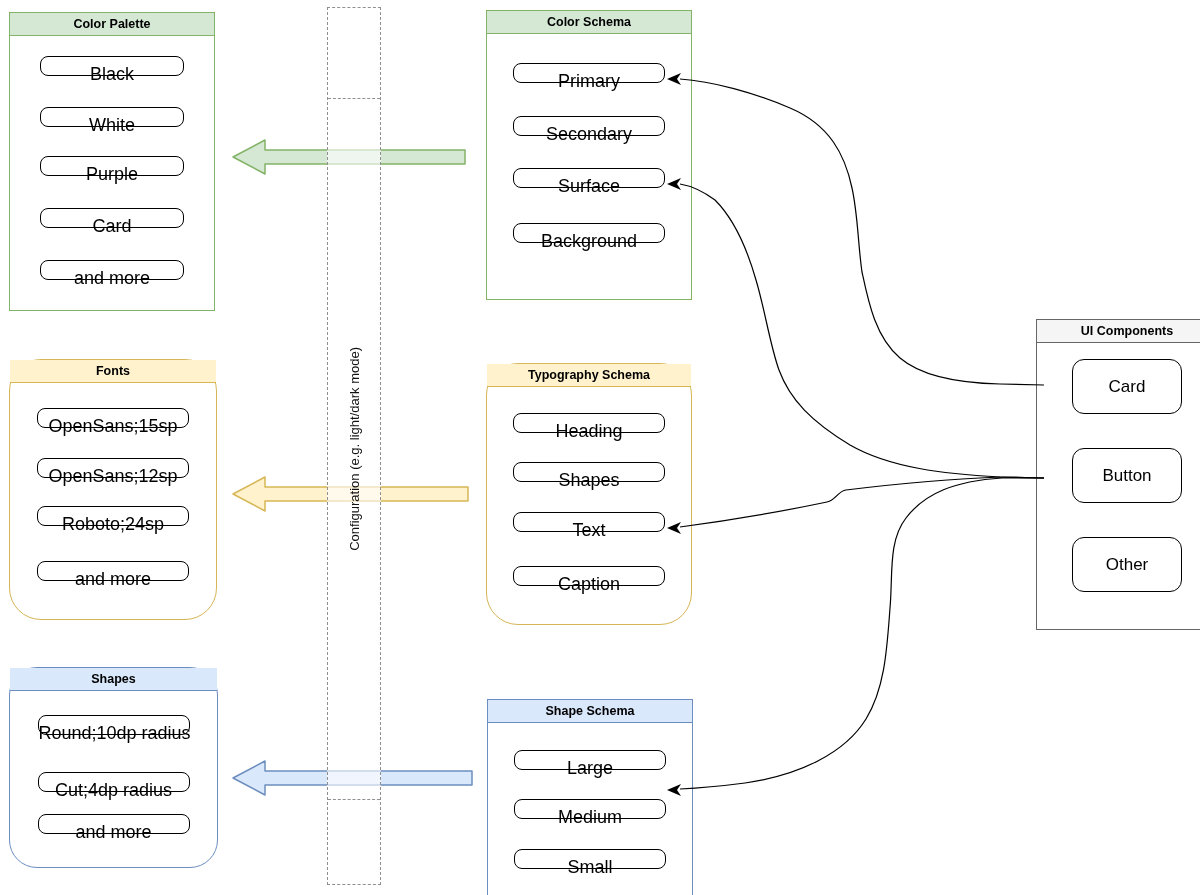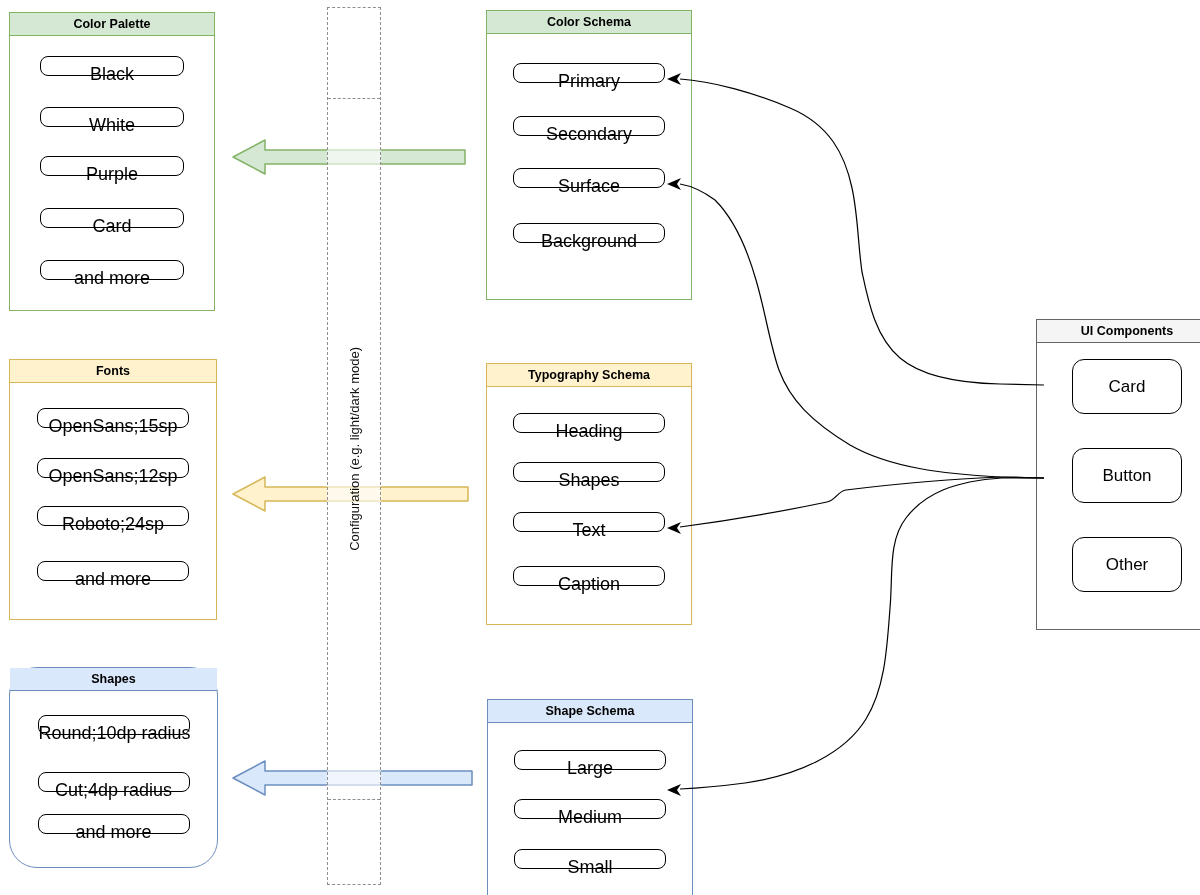--- a/index.html
+++ b/index.html
@@ -29,21 +29,21 @@
     display:flex;align-items:center;justify-content:center;
   }
   #lane-label-wrap span{
     writing-mode:vertical-rl;transform:rotate(180deg);
     font-size:13px;white-space:nowrap;color:#111;
   }
 
   
   .panel{border:1px solid #000;}
   .panel.green {border-color:#82b366;}
-  .panel.yellow{border-color:#d6b656;}
+  .panel.yellow{border-color:#d6b656;border-radius:32px;}
   .panel.blue  {border-color:#6c8ebf;}
   .panel.gray  {border-color:#666666;}
   .panel-header{
     height:23px;line-height:23px;text-align:center;
     font-weight:bold;font-size:12.5px;
     border-bottom:1px solid #000;box-sizing:border-box;
   }
   .green  .panel-header{background:#d5e8d4;border-color:#82b366;}
   .yellow .panel-header{background:#fff2cc;border-color:#d6b656;}
   .blue   .panel-header{background:#dae8fc;border-color:#6c8ebf;}

